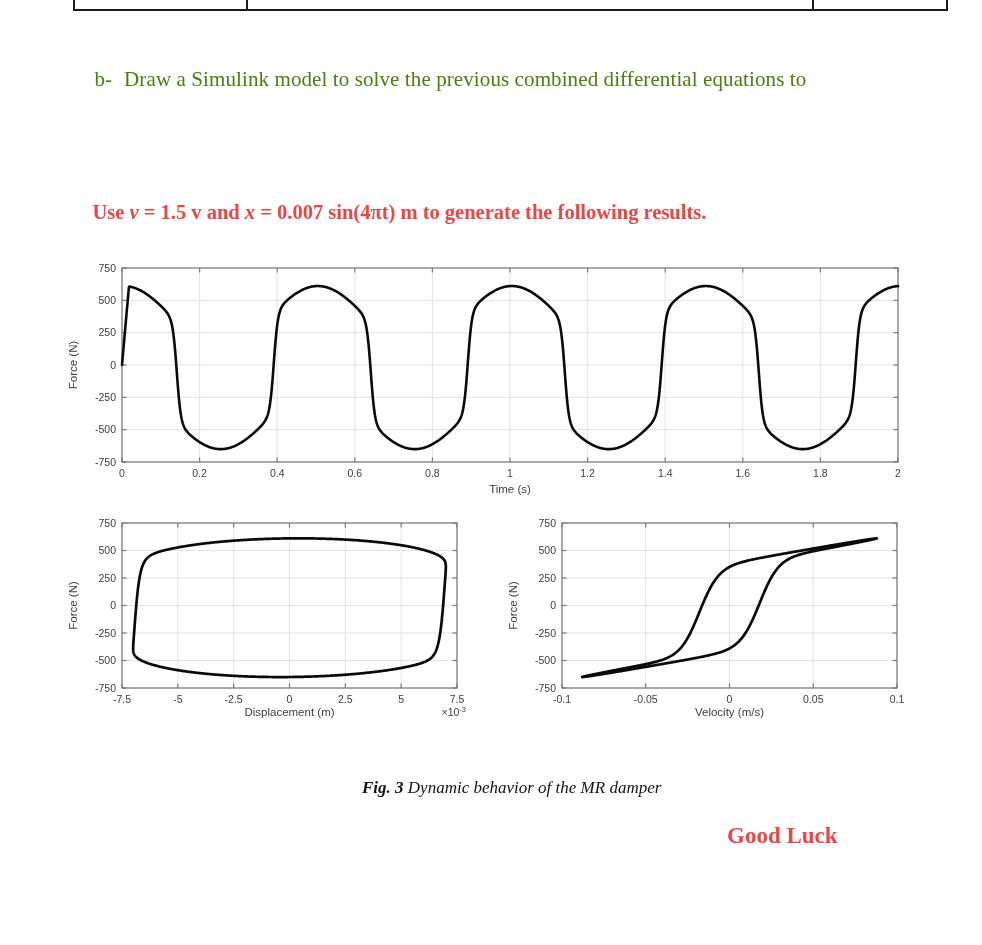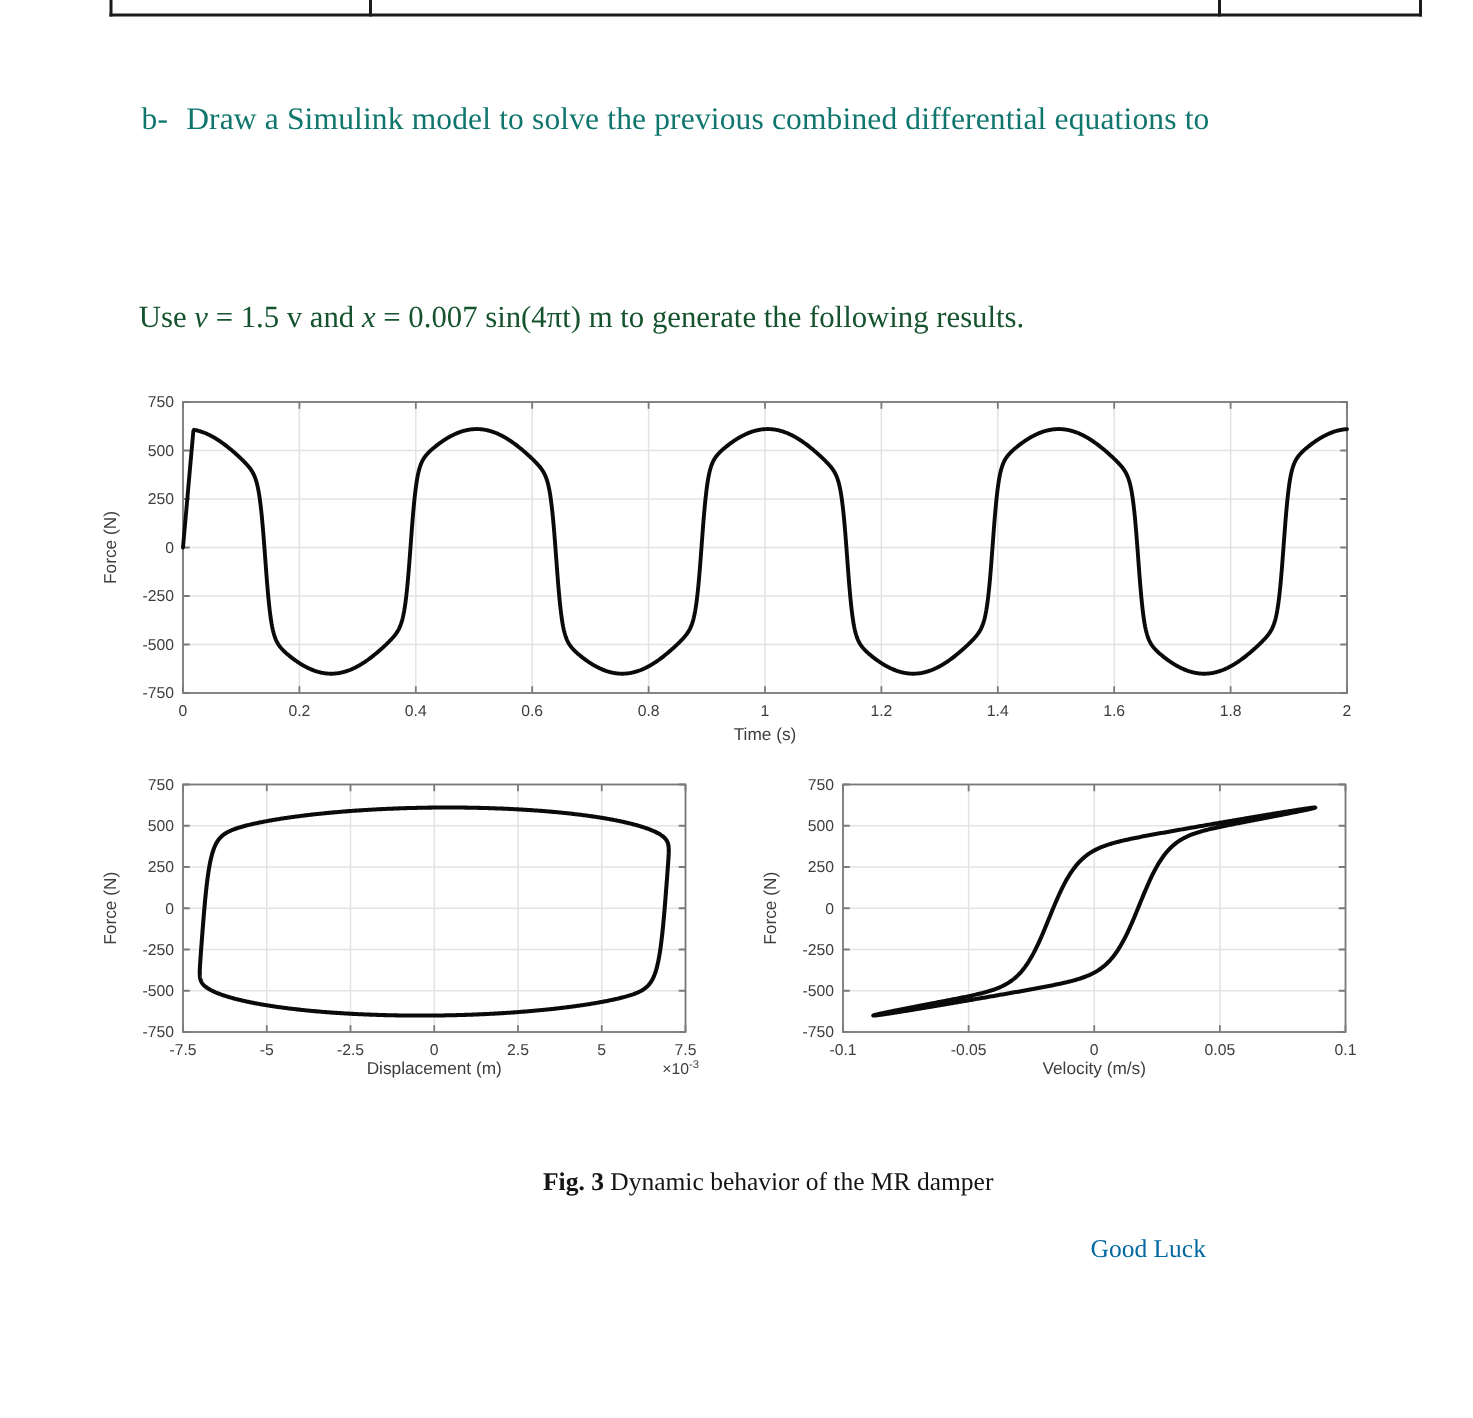--- a/index.html
+++ b/index.html
@@ -1,25 +1,25 @@
 <!DOCTYPE html>
 <html><head>
 <meta charset="utf-8">
 <style>
   html,body{margin:0;padding:0;background:#ffffff;}
   .page{position:relative;width:982px;height:945px;background:#ffffff;overflow:hidden;
         font-family:"Liberation Serif", serif;color:#111;}
   .abs{position:absolute;}
   .rule{position:absolute;background:#1c1c1c;}
-  .qline{font-size:21px;letter-spacing:0.1px;white-space:pre;color:#0f766e;}
-  .instr{font-size:20.5px;font-weight:normal;white-space:pre;color:#14532d;}
+  .qline{font-size:21px;letter-spacing:0.1px;white-space:pre;color:#4d7c0f;}
+  .instr{font-size:20.5px;font-weight:bold;white-space:pre;color:#ef4444;}
   .instr .mvar{font-style:italic;}
   .caption{font-size:17px;white-space:pre;color:#141414;}
   .caption .capbold{font-weight:bold;}
-  .closing{font-size:17px;font-weight:normal;color:#0369a1;}
+  .closing{font-size:23px;font-weight:bold;color:#ef4444;}
   .chartbox{position:absolute;}
   .chartbox svg{display:block;}
   svg text{font-family:"Liberation Sans", sans-serif;fill:#3d3d3d;}
 </style>
 </head>
 <body>
 
 <div class="page">
 
   <div>
@@ -248,19 +248,19 @@
         <text x="22" y="90.5" text-anchor="middle" font-size="11.5" transform="rotate(-90 22 90.5)">Force (N)</text>
         <defs>
           <clipPath id="clip2">
             <rect x="65" y="6" width="339" height="169"></rect>
           </clipPath>
         </defs>
         <polyline points="381.84,23.38 381.84,23.38 381.83,23.37 381.81,23.36 381.79,23.35 381.77,23.35 381.73,23.34 381.70,23.34 381.65,23.34 381.60,23.34 381.55,23.34 381.48,23.34 381.42,23.34 381.34,23.35 381.26,23.35 381.18,23.36 381.09,23.36 380.99,23.37 380.89,23.38 380.78,23.39 380.66,23.40 380.54,23.41 380.42,23.43 380.29,23.44 380.15,23.45 380.00,23.47 379.86,23.49 379.70,23.51 379.54,23.53 379.37,23.55 379.20,23.57 379.02,23.59 378.84,23.61 378.65,23.64 378.45,23.66 378.25,23.69 378.04,23.72 377.83,23.75 377.61,23.78 377.39,23.81 377.16,23.84 376.92,23.87 376.68,23.91 376.43,23.94 376.18,23.98 375.92,24.01 375.66,24.05 375.39,24.09 375.11,24.13 374.83,24.17 374.54,24.21 374.25,24.26 373.95,24.30 373.65,24.35 373.34,24.39 373.03,24.44 372.71,24.49 372.38,24.54 372.05,24.59 371.71,24.64 371.37,24.69 371.02,24.74 370.67,24.80 370.31,24.85 369.95,24.91 369.58,24.97 369.20,25.03 368.82,25.09 368.44,25.15 368.05,25.21 367.65,25.27 367.25,25.33 366.84,25.40 366.43,25.46 366.01,25.53 365.59,25.59 365.16,25.66 364.73,25.73 364.29,25.80 363.85,25.87 363.40,25.94 362.95,26.02 362.49,26.09 362.02,26.17 361.56,26.24 361.08,26.32 360.60,26.40 360.12,26.47 359.63,26.55 359.13,26.63 358.64,26.72 358.13,26.80 357.62,26.88 357.11,26.96 356.59,27.05 356.07,27.14 355.54,27.22 355.00,27.31 354.46,27.40 353.92,27.49 353.37,27.58 352.82,27.67 352.26,27.76 351.70,27.85 351.14,27.95 350.56,28.04 349.99,28.14 349.41,28.24 348.82,28.33 348.23,28.43 347.64,28.53 347.04,28.63 346.44,28.73 345.83,28.83 345.22,28.93 344.60,29.04 343.98,29.14 343.35,29.25 342.72,29.35 342.09,29.46 341.45,29.57 340.81,29.67 340.16,29.78 339.51,29.89 338.85,30.00 338.19,30.12 337.53,30.23 336.86,30.34 336.19,30.45 335.51,30.57 334.83,30.68 334.15,30.80 333.46,30.92 332.77,31.03 332.07,31.15 331.37,31.27 330.67,31.39 329.96,31.51 329.25,31.63 328.54,31.76 327.82,31.88 327.10,32.00 326.37,32.13 325.64,32.25 324.91,32.38 324.17,32.50 323.43,32.63 322.68,32.76 321.94,32.89 321.18,33.01 320.43,33.14 319.67,33.27 318.91,33.41 318.14,33.54 317.38,33.67 316.60,33.80 315.83,33.94 315.05,34.07 314.27,34.21 313.49,34.34 312.70,34.48 311.91,34.61 311.11,34.75 310.32,34.89 309.52,35.03 308.71,35.17 307.91,35.31 307.10,35.45 306.29,35.59 305.47,35.73 304.65,35.87 303.83,36.02 303.01,36.16 302.18,36.30 301.35,36.45 300.52,36.59 299.69,36.74 298.85,36.88 298.01,37.03 297.17,37.18 296.33,37.33 295.48,37.48 294.63,37.62 293.78,37.77 292.93,37.92 292.07,38.08 291.21,38.23 290.35,38.38 289.49,38.53 288.62,38.68 287.76,38.84 286.89,38.99 286.02,39.15 285.14,39.30 284.27,39.46 283.39,39.61 282.51,39.77 281.63,39.93 280.75,40.09 279.86,40.25 278.97,40.41 278.08,40.57 277.19,40.73 276.30,40.89 275.41,41.06 274.51,41.22 273.61,41.38 272.72,41.55 271.82,41.72 270.91,41.89 270.01,42.05 269.11,42.22 268.20,42.40 267.29,42.57 266.38,42.74 265.47,42.92 264.56,43.10 263.65,43.28 262.74,43.46 261.82,43.64 260.91,43.83 259.99,44.02 259.07,44.21 258.15,44.40 257.23,44.60 256.31,44.80 255.39,45.01 254.47,45.22 253.55,45.43 252.62,45.65 251.70,45.87 250.77,46.11 249.85,46.34 248.92,46.59 247.99,46.84 247.07,47.10 246.14,47.37 245.21,47.65 244.28,47.94 243.35,48.24 242.42,48.56 241.49,48.89 240.56,49.23 239.63,49.60 238.70,49.98 237.77,50.38 236.84,50.80 235.91,51.25 234.97,51.73 234.04,52.23 233.11,52.76 232.18,53.33 231.25,53.93 230.32,54.58 229.39,55.26 228.46,55.99 227.53,56.76 226.60,57.59 225.67,58.47 224.74,59.41 223.81,60.40 222.88,61.46 221.95,62.59 221.02,63.79 220.10,65.06 219.17,66.40 218.24,67.82 217.32,69.31 216.39,70.88 215.47,72.53 214.55,74.25 213.62,76.05 212.70,77.92 211.78,79.85 210.86,81.85 209.94,83.91 209.03,86.01 208.11,88.16 207.19,90.35 206.28,92.56 205.36,94.79 204.45,97.02 203.54,99.25 202.63,101.48 201.72,103.68 200.82,105.84 199.91,107.97 199.00,110.06 198.10,112.09 197.20,114.06 196.30,115.96 195.40,117.80 194.50,119.56 193.61,121.25 192.71,122.86 191.82,124.39 190.93,125.85 190.04,127.23 189.16,128.54 188.27,129.77 187.39,130.93 186.51,132.02 185.63,133.05 184.75,134.01 183.87,134.92 183.00,135.77 182.13,136.57 181.26,137.31 180.39,138.01 179.53,138.67 178.66,139.28 177.80,139.86 176.94,140.41 176.09,140.92 175.23,141.40 174.38,141.85 173.53,142.28 172.69,142.68 171.84,143.06 171.00,143.43 170.16,143.77 169.33,144.10 168.49,144.41 167.66,144.71 166.83,144.99 166.01,145.26 165.18,145.53 164.36,145.78 163.54,146.02 162.73,146.25 161.92,146.48 161.11,146.70 160.30,146.91 159.50,147.12 158.70,147.32 157.90,147.51 157.11,147.70 156.32,147.89 155.53,148.07 154.74,148.25 153.96,148.43 153.18,148.60 152.41,148.77 151.64,148.94 150.87,149.10 150.10,149.26 149.34,149.42 148.58,149.58 147.83,149.74 147.08,149.89 146.33,150.04 145.59,150.19 144.84,150.34 144.11,150.49 143.37,150.63 142.64,150.78 141.92,150.92 141.19,151.06 140.48,151.20 139.76,151.34 139.05,151.48 138.34,151.62 137.64,151.76 136.94,151.89 136.24,152.03 135.55,152.16 134.86,152.29 134.18,152.43 133.50,152.56 132.82,152.69 132.15,152.82 131.48,152.95 130.82,153.07 130.16,153.20 129.50,153.33 128.85,153.45 128.20,153.58 127.56,153.70 126.92,153.82 126.29,153.94 125.66,154.06 125.03,154.18 124.41,154.30 123.80,154.42 123.18,154.54 122.58,154.66 121.97,154.77 121.37,154.89 120.78,155.00 120.19,155.12 119.60,155.23 119.02,155.34 118.45,155.45 117.88,155.56 117.31,155.67 116.75,155.78 116.19,155.89 115.64,156.00 115.09,156.10 114.54,156.21 114.01,156.31 113.47,156.42 112.94,156.52 112.42,156.62 111.90,156.72 111.39,156.82 110.88,156.92 110.37,157.02 109.87,157.12 109.38,157.22 108.89,157.31 108.41,157.41 107.93,157.50 107.45,157.60 106.98,157.69 106.52,157.78 106.06,157.87 105.61,157.96 105.16,158.05 104.71,158.14 104.28,158.23 103.84,158.31 103.42,158.40 102.99,158.48 102.58,158.57 102.16,158.65 101.76,158.73 101.36,158.81 100.96,158.89 100.57,158.97 100.18,159.05 99.80,159.12 99.43,159.20 99.06,159.28 98.69,159.35 98.34,159.42 97.98,159.50 97.64,159.57 97.29,159.64 96.96,159.71 96.63,159.78 96.30,159.84 95.98,159.91 95.66,159.98 95.36,160.04 95.05,160.10 94.75,160.17 94.46,160.23 94.18,160.29 93.89,160.35 93.62,160.41 93.35,160.46 93.08,160.52 92.83,160.58 92.57,160.63 92.33,160.69 92.08,160.74 91.85,160.79 91.62,160.84 91.39,160.89 91.17,160.94 90.96,160.99 90.75,161.03 90.55,161.08 90.36,161.12 90.17,161.17 89.98,161.21 89.80,161.25 89.63,161.29 89.46,161.33 89.30,161.37 89.15,161.41 89.00,161.44 88.85,161.48 88.72,161.51 88.58,161.55 88.46,161.58 88.34,161.61 88.22,161.64 88.11,161.67 88.01,161.70 87.91,161.72 87.82,161.75 87.74,161.78 87.66,161.80 87.58,161.82 87.52,161.84 87.45,161.87 87.40,161.89 87.35,161.90 87.30,161.92 87.27,161.94 87.23,161.95 87.21,161.97 87.19,161.98 87.17,161.99 87.16,162.01 87.16,162.02 87.16,162.02 87.17,162.03 87.19,162.04 87.21,162.05 87.23,162.05 87.26,162.06 87.30,162.06 87.35,162.06 87.40,162.06 87.45,162.06 87.51,162.06 87.58,162.06 87.66,162.05 87.73,162.05 87.82,162.04 87.91,162.04 88.01,162.03 88.11,162.02 88.22,162.01 88.33,162.00 88.45,161.99 88.58,161.97 88.71,161.96 88.85,161.95 88.99,161.93 89.14,161.91 89.30,161.89 89.46,161.87 89.62,161.85 89.80,161.83 89.98,161.81 90.16,161.79 90.35,161.76 90.55,161.74 90.75,161.71 90.95,161.68 91.17,161.65 91.39,161.62 91.61,161.59 91.84,161.56 92.08,161.53 92.32,161.49 92.56,161.46 92.82,161.42 93.07,161.39 93.34,161.35 93.61,161.31 93.88,161.27 94.17,161.23 94.45,161.19 94.74,161.14 95.04,161.10 95.34,161.05 95.65,161.01 95.97,160.96 96.29,160.91 96.61,160.86 96.94,160.81 97.28,160.76 97.62,160.71 97.97,160.66 98.32,160.60 98.68,160.55 99.05,160.49 99.41,160.43 99.79,160.38 100.17,160.32 100.55,160.26 100.95,160.19 101.34,160.13 101.74,160.07 102.15,160.01 102.56,159.94 102.98,159.87 103.40,159.81 103.83,159.74 104.26,159.67 104.70,159.60 105.14,159.53 105.59,159.46 106.04,159.38 106.50,159.31 106.97,159.24 107.44,159.16 107.91,159.08 108.39,159.01 108.87,158.93 109.36,158.85 109.86,158.77 110.36,158.69 110.86,158.60 111.37,158.52 111.88,158.44 112.40,158.35 112.93,158.27 113.45,158.18 113.99,158.09 114.53,158.00 115.07,157.91 115.62,157.82 116.17,157.73 116.73,157.64 117.29,157.55 117.85,157.45 118.43,157.36 119.00,157.26 119.58,157.17 120.17,157.07 120.76,156.97 121.35,156.87 121.95,156.77 122.55,156.67 123.16,156.57 123.77,156.47 124.39,156.36 125.01,156.26 125.64,156.15 126.27,156.05 126.90,155.94 127.54,155.84 128.18,155.73 128.83,155.62 129.48,155.51 130.14,155.40 130.79,155.29 131.46,155.17 132.13,155.06 132.80,154.95 133.47,154.83 134.15,154.72 134.84,154.60 135.53,154.48 136.22,154.37 136.91,154.25 137.61,154.13 138.32,154.01 139.02,153.89 139.74,153.77 140.45,153.65 141.17,153.52 141.89,153.40 142.62,153.28 143.35,153.15 144.08,153.03 144.82,152.90 145.56,152.77 146.30,152.64 147.05,152.52 147.80,152.39 148.56,152.26 149.32,152.13 150.08,152.00 150.84,151.86 151.61,151.73 152.38,151.60 153.16,151.47 153.93,151.33 154.72,151.20 155.50,151.06 156.29,150.92 157.08,150.79 157.87,150.65 158.67,150.51 159.47,150.37 160.27,150.23 161.08,150.09 161.89,149.95 162.70,149.81 163.51,149.67 164.33,149.53 165.15,149.39 165.98,149.24 166.80,149.10 167.63,148.95 168.46,148.81 169.30,148.66 170.13,148.52 170.97,148.37 171.81,148.22 172.66,148.08 173.50,147.93 174.35,147.78 175.20,147.63 176.06,147.48 176.91,147.33 177.77,147.18 178.63,147.02 179.50,146.87 180.36,146.72 181.23,146.57 182.10,146.41 182.97,146.26 183.84,146.10 184.72,145.94 185.59,145.79 186.47,145.63 187.36,145.47 188.24,145.31 189.12,145.16 190.01,145.00 190.90,144.83 191.79,144.67 192.68,144.51 193.58,144.35 194.47,144.18 195.37,144.02 196.27,143.85 197.17,143.69 198.07,143.52 198.97,143.35 199.88,143.18 200.78,143.01 201.69,142.83 202.60,142.66 203.51,142.48 204.42,142.30 205.33,142.13 206.25,141.94 207.16,141.76 208.08,141.57 208.99,141.38 209.91,141.19 210.83,141.00 211.75,140.80 212.67,140.60 213.59,140.40 214.51,140.19 215.44,139.97 216.36,139.75 217.28,139.53 218.21,139.30 219.14,139.06 220.06,138.82 220.99,138.57 221.92,138.31 222.85,138.04 223.77,137.76 224.70,137.47 225.63,137.17 226.56,136.85 227.49,136.52 228.42,136.17 229.35,135.81 230.28,135.43 231.22,135.03 232.15,134.60 233.08,134.16 234.01,133.68 234.94,133.18 235.87,132.65 236.80,132.08 237.73,131.48 238.67,130.84 239.60,130.15 240.53,129.43 241.46,128.65 242.39,127.83 243.32,126.95 244.25,126.01 245.18,125.02 246.10,123.96 247.03,122.83 247.96,121.63 248.89,120.37 249.81,119.03 250.74,117.61 251.67,116.12 252.59,114.55 253.51,112.90 254.44,111.18 255.36,109.38 256.28,107.52 257.20,105.58 258.12,103.58 259.04,101.53 259.96,99.42 260.87,97.28 261.79,95.09 262.71,92.88 263.62,90.65 264.53,88.42 265.44,86.19 266.35,83.96 267.26,81.76 268.17,79.59 269.07,77.46 269.98,75.38 270.88,73.35 271.78,71.38 272.68,69.47 273.58,67.63 274.48,65.87 275.38,64.18 276.27,62.57 277.16,61.03 278.05,59.57 278.94,58.19 279.83,56.89 280.71,55.65 281.60,54.49 282.48,53.40 283.36,52.37 284.24,51.40 285.11,50.50 285.98,49.65 286.86,48.85 287.73,48.10 288.59,47.40 289.46,46.74 290.32,46.13 291.18,45.55 292.04,45.00 292.90,44.49 293.75,44.01 294.60,43.56 295.45,43.13 296.30,42.72 297.14,42.34 297.98,41.98 298.82,41.63 299.66,41.31 300.49,41.00 301.33,40.70 302.15,40.41 302.98,40.14 303.80,39.88 304.62,39.63 305.44,39.38 306.26,39.15 307.07,38.92 307.88,38.71 308.68,38.49 309.49,38.29 310.29,38.09 311.08,37.89 311.88,37.70 312.67,37.51 313.46,37.33 314.24,37.15 315.02,36.98 315.80,36.80 316.58,36.63 317.35,36.47 318.12,36.30 318.88,36.14 319.64,35.98 320.40,35.82 321.16,35.67 321.91,35.51 322.66,35.36 323.40,35.21 324.14,35.06 324.88,34.92 325.61,34.77 326.34,34.62 327.07,34.48 327.79,34.34 328.51,34.20 329.23,34.06 329.94,33.92 330.65,33.78 331.35,33.64 332.05,33.51 332.75,33.37 333.44,33.24 334.13,33.11 334.81,32.98 335.49,32.84 336.17,32.71 336.84,32.58 337.51,32.46 338.17,32.33 338.83,32.20 339.49,32.08 340.14,31.95 340.78,31.83 341.43,31.70 342.07,31.58 342.70,31.46 343.33,31.34 343.95,31.22 344.58,31.10 345.19,30.98 345.81,30.86 346.41,30.74 347.02,30.63 347.62,30.51 348.21,30.40 348.80,30.29 349.39,30.17 349.97,30.06 350.54,29.95 351.11,29.84 351.68,29.73 352.24,29.62 352.80,29.51 353.35,29.40 353.90,29.30 354.45,29.19 354.98,29.09 355.52,28.98 356.05,28.88 356.57,28.78 357.09,28.68 357.60,28.58 358.11,28.48 358.62,28.38 359.12,28.28 359.61,28.18 360.10,28.09 360.58,27.99 361.06,27.90 361.54,27.81 362.01,27.71 362.47,27.62 362.93,27.53 363.38,27.44 363.83,27.35 364.28,27.26 364.72,27.18 365.15,27.09 365.58,27.00 366.00,26.92 366.42,26.84 366.83,26.75 367.24,26.67 367.64,26.59 368.03,26.51 368.42,26.43 368.81,26.35 369.19,26.28 369.57,26.20 369.93,26.13 370.30,26.05 370.66,25.98 371.01,25.91 371.36,25.83 371.70,25.76 372.04,25.69 372.37,25.63 372.69,25.56 373.01,25.49 373.33,25.43 373.64,25.36 373.94,25.30 374.24,25.24 374.53,25.17 374.82,25.11 375.10,25.05 375.38,24.99 375.65,24.94 375.91,24.88 376.17,24.82 376.42,24.77 376.67,24.72 376.91,24.66 377.15,24.61 377.38,24.56 377.60,24.51 377.82,24.46 378.03,24.41 378.24,24.37 378.44,24.32 378.64,24.28 378.83,24.23 379.01,24.19 379.19,24.15 379.37,24.11 379.53,24.07 379.69,24.03 379.85,23.99 380.00,23.96 380.14,23.92 380.28,23.89 380.41,23.85 380.54,23.82 380.66,23.79 380.78,23.76 380.88,23.73 380.99,23.70 381.08,23.68 381.18,23.65 381.26,23.62 381.34,23.60 381.41,23.58 381.48,23.56 381.54,23.54 381.60,23.52 381.65,23.50 381.70,23.48 381.73,23.46 381.77,23.45 381.79,23.43 381.81,23.42 381.83,23.41 381.84,23.39 381.84,23.38 381.84,23.38 381.83,23.37 381.81,23.36 381.79,23.35 381.77,23.35 381.74,23.34" fill="none" stroke="#0a0a0a" stroke-width="2.7" stroke-linejoin="round" stroke-linecap="round" clip-path="url(#clip2)"></polyline>
       </svg>
     </div>
 
-  <div class="abs caption" style="left:345px;top:758px;">
+  <div class="abs caption" style="left:345px;top:758px;font-style:italic;">
     <span class="capbold">Fig. 3</span><span> Dynamic behavior of the MR damper</span>
   </div>
 
   <div class="abs closing" style="left:727px;top:823px;">Good Luck</div>
 
 </div>
 
 </body></html>

